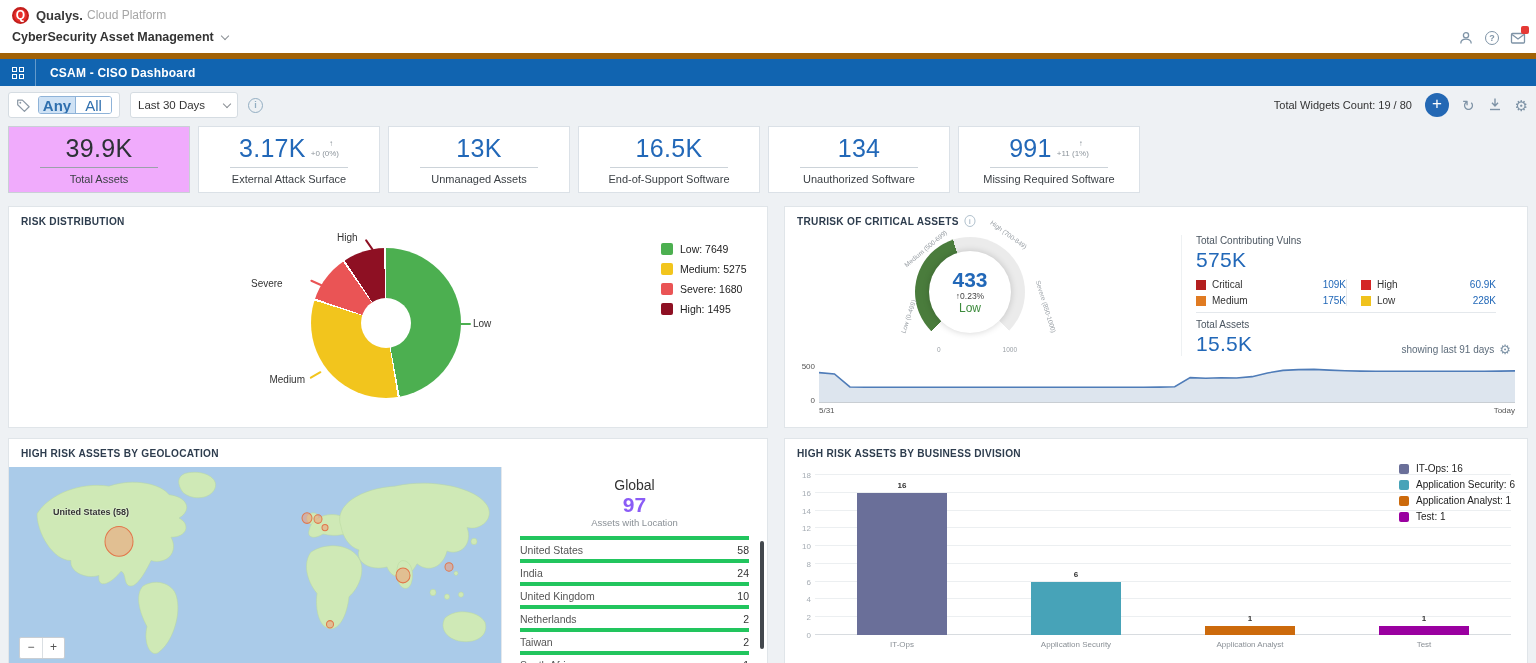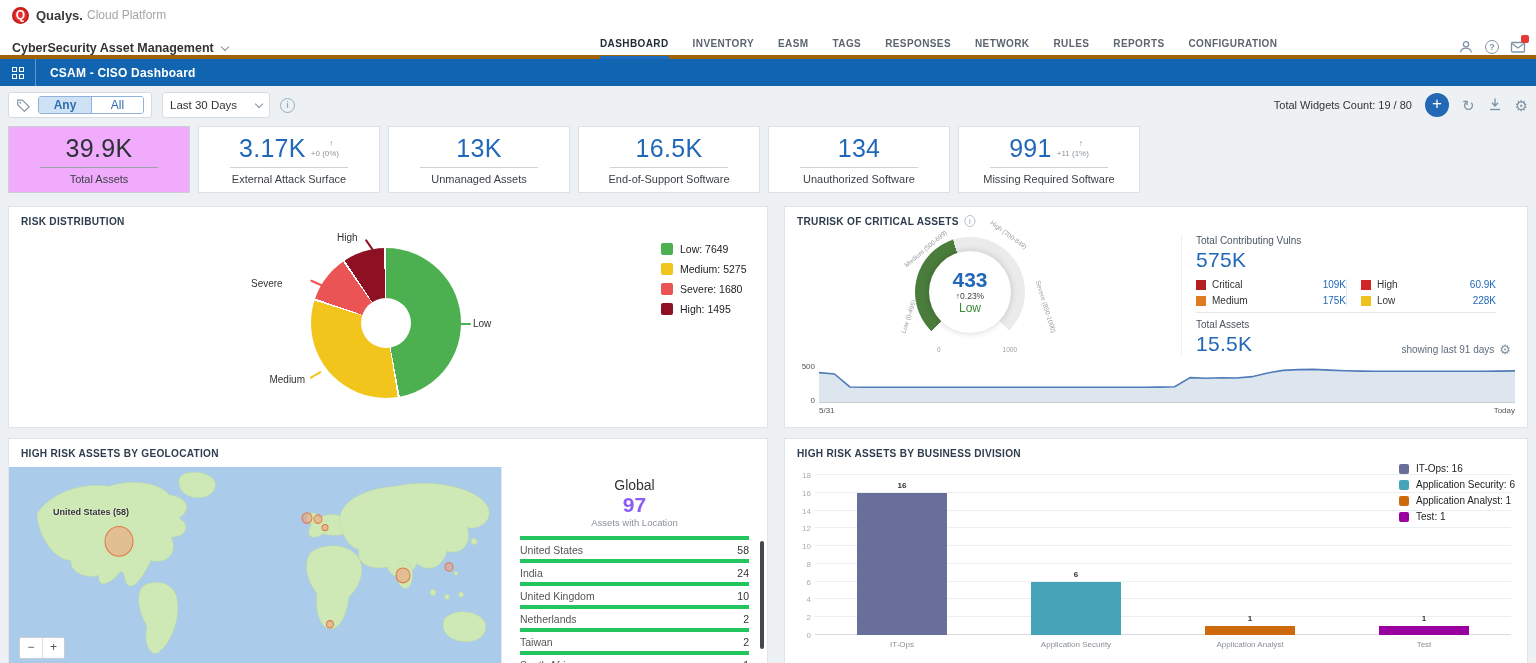--- a/index.html
+++ b/index.html
@@ -4,42 +4,42 @@
 <style>
   *{box-sizing:border-box;margin:0;padding:0}
   body{width:1536px;height:663px;overflow:hidden;font-family:"Liberation Sans",sans-serif;background:#eef1f4;}
   
   .topbar{height:30px;background:#fff;display:flex;align-items:center;padding-left:12px;}
   .logo{width:17px;height:17px;border-radius:50%;background:#e82e2a;color:#fff;font-weight:bold;font-size:12px;
         display:flex;align-items:center;justify-content:center;margin-right:7px;border:2px solid #c21f1d;}
   .brand{font-weight:bold;font-size:13px;color:#3a3a3a}
   .brand-suffix{color:#a6a6a6;font-size:12px;margin-left:4px}
   
-  .navbar{height:29px;background:#fff;border-bottom:4px solid #a16207;display:flex;align-items:flex-end;padding:0 8px 0 12px;position:relative}
+  .navbar{height:29px;background:#fff;border-bottom:6px solid #a16207;display:flex;align-items:flex-start;padding:0 8px 16px 12px;position:relative}
   .app-name{font-weight:bold;font-size:12.5px;color:#333;display:flex;gap:8px;align-items:center}
   .chev{width:6px;height:6px;border-right:1.5px solid #8a8f94;border-bottom:1.5px solid #8a8f94;transform:rotate(45deg);margin-top:-3px}
   .nav-tabs{position:absolute;left:600px;top:0;height:29px;display:flex;gap:24px;align-items:stretch}
   .nav-tab{font-size:10px;font-weight:bold;color:#5b6570;letter-spacing:.4px;line-height:27px;border-bottom:3px solid transparent;cursor:pointer}
   .nav-tab.active{color:#1d2b36;border-bottom-color:#1f6bc0}
   .header-icons{margin-left:auto;display:flex;gap:11px;align-items:center;padding-right:2px}
   .hic{width:16px;height:16px;position:relative;color:#7e93a6}
   .help-circle{width:14px;height:14px;border:1.3px solid #7e93a6;border-radius:50%;font-size:9px;font-weight:bold;color:#7e93a6;text-align:center;line-height:12px}
   .mail-badge{position:absolute;right:-3px;top:-4px;width:8px;height:8px;background:#e53935;border-radius:2px}
   
   .bluebar{height:27px;background:#1164b0;display:flex;align-items:center;color:#fff}
   .gridzone{width:36px;height:100%;display:flex;align-items:center;justify-content:center;border-right:1px solid rgba(255,255,255,.35)}
   .grid-icon{display:grid;grid-template-columns:5px 5px;gap:2px}
   .grid-icon span{width:5px;height:5px;border:1.2px solid #fff}
   .dash-title{font-size:12px;font-weight:bold;margin-left:14px;letter-spacing:.2px}
   
   .content{padding:0 8px}
   .filterrow{height:38px;display:flex;align-items:center;gap:10px}
   .pillbox{background:#fff;border:1px solid #d5dce2;border-radius:3px;height:26px;display:flex;align-items:center;padding:0 7px;gap:7px}
   .seg{display:flex;border:1px solid #8fb3d8;border-radius:3px;overflow:hidden;height:18px}
-  .seg-btn{width:52px;text-align:center;font-size:12px;line-height:17px;color:#2f6fae;background:#fff;cursor:pointer}
+  .seg-btn{width:36px;text-align:center;font-size:15px;line-height:17px;color:#2f6fae;background:#fff;cursor:pointer}
   .seg-btn.sel{background:#cfe2f5;font-weight:bold}
   .seg-btn + .seg-btn{border-left:1px solid #8fb3d8}
   .datebox{width:108px;justify-content:space-between;font-size:11.5px;color:#333;cursor:pointer}
   .info-circle{width:15px;height:15px;border:1.2px solid #93aec2;border-radius:50%;color:#93aec2;font-size:9px;font-weight:bold;text-align:center;line-height:13px}
   .filter-right{margin-left:auto;display:flex;align-items:center;gap:13px}
   .widgets-count{font-size:11px;color:#333}
   .add-btn{width:24px;height:24px;border-radius:50%;background:#2368b4;color:#fff;font-size:17px;line-height:22px;text-align:center;cursor:pointer}
   .hicon{color:#7e93a6;font-size:15px;cursor:pointer;line-height:1}
   
   .kpirow{display:flex;gap:8px;margin:2px 0 13px}
@@ -139,31 +139,20 @@
 <div class="topbar">
   <span class="logo">Q</span>
   <span class="brand">Qualys.</span>
   <span class="brand-suffix">Cloud Platform</span>
 </div>
 
 <div class="navbar">
   <div class="app-name">
     <span>CyberSecurity Asset Management</span>
     <span class="chev"></span>
-  </div>
-  <div class="nav-tabs">
-    <span class="nav-tab active">DASHBOARD</span>
-    <span class="nav-tab">INVENTORY</span>
-    <span class="nav-tab">EASM</span>
-    <span class="nav-tab">TAGS</span>
-    <span class="nav-tab">RESPONSES</span>
-    <span class="nav-tab">NETWORK</span>
-    <span class="nav-tab">RULES</span>
-    <span class="nav-tab">REPORTS</span>
-    <span class="nav-tab">CONFIGURATION</span>
   </div>
   <div class="header-icons">
     <span class="hic">
       <svg viewBox="0 0 16 16" width="16" height="16">
           <circle cx="8" cy="5.2" r="2.6" fill="none" stroke="#7e93a6" stroke-width="1.3"></circle>
           <path d="M2.8 13.5c0-2.8 2.3-4.3 5.2-4.3s5.2 1.5 5.2 4.3" fill="none" stroke="#7e93a6" stroke-width="1.3"></path>
         </svg>
     </span>
     <span class="help-circle">?</span>
     <span class="hic">

